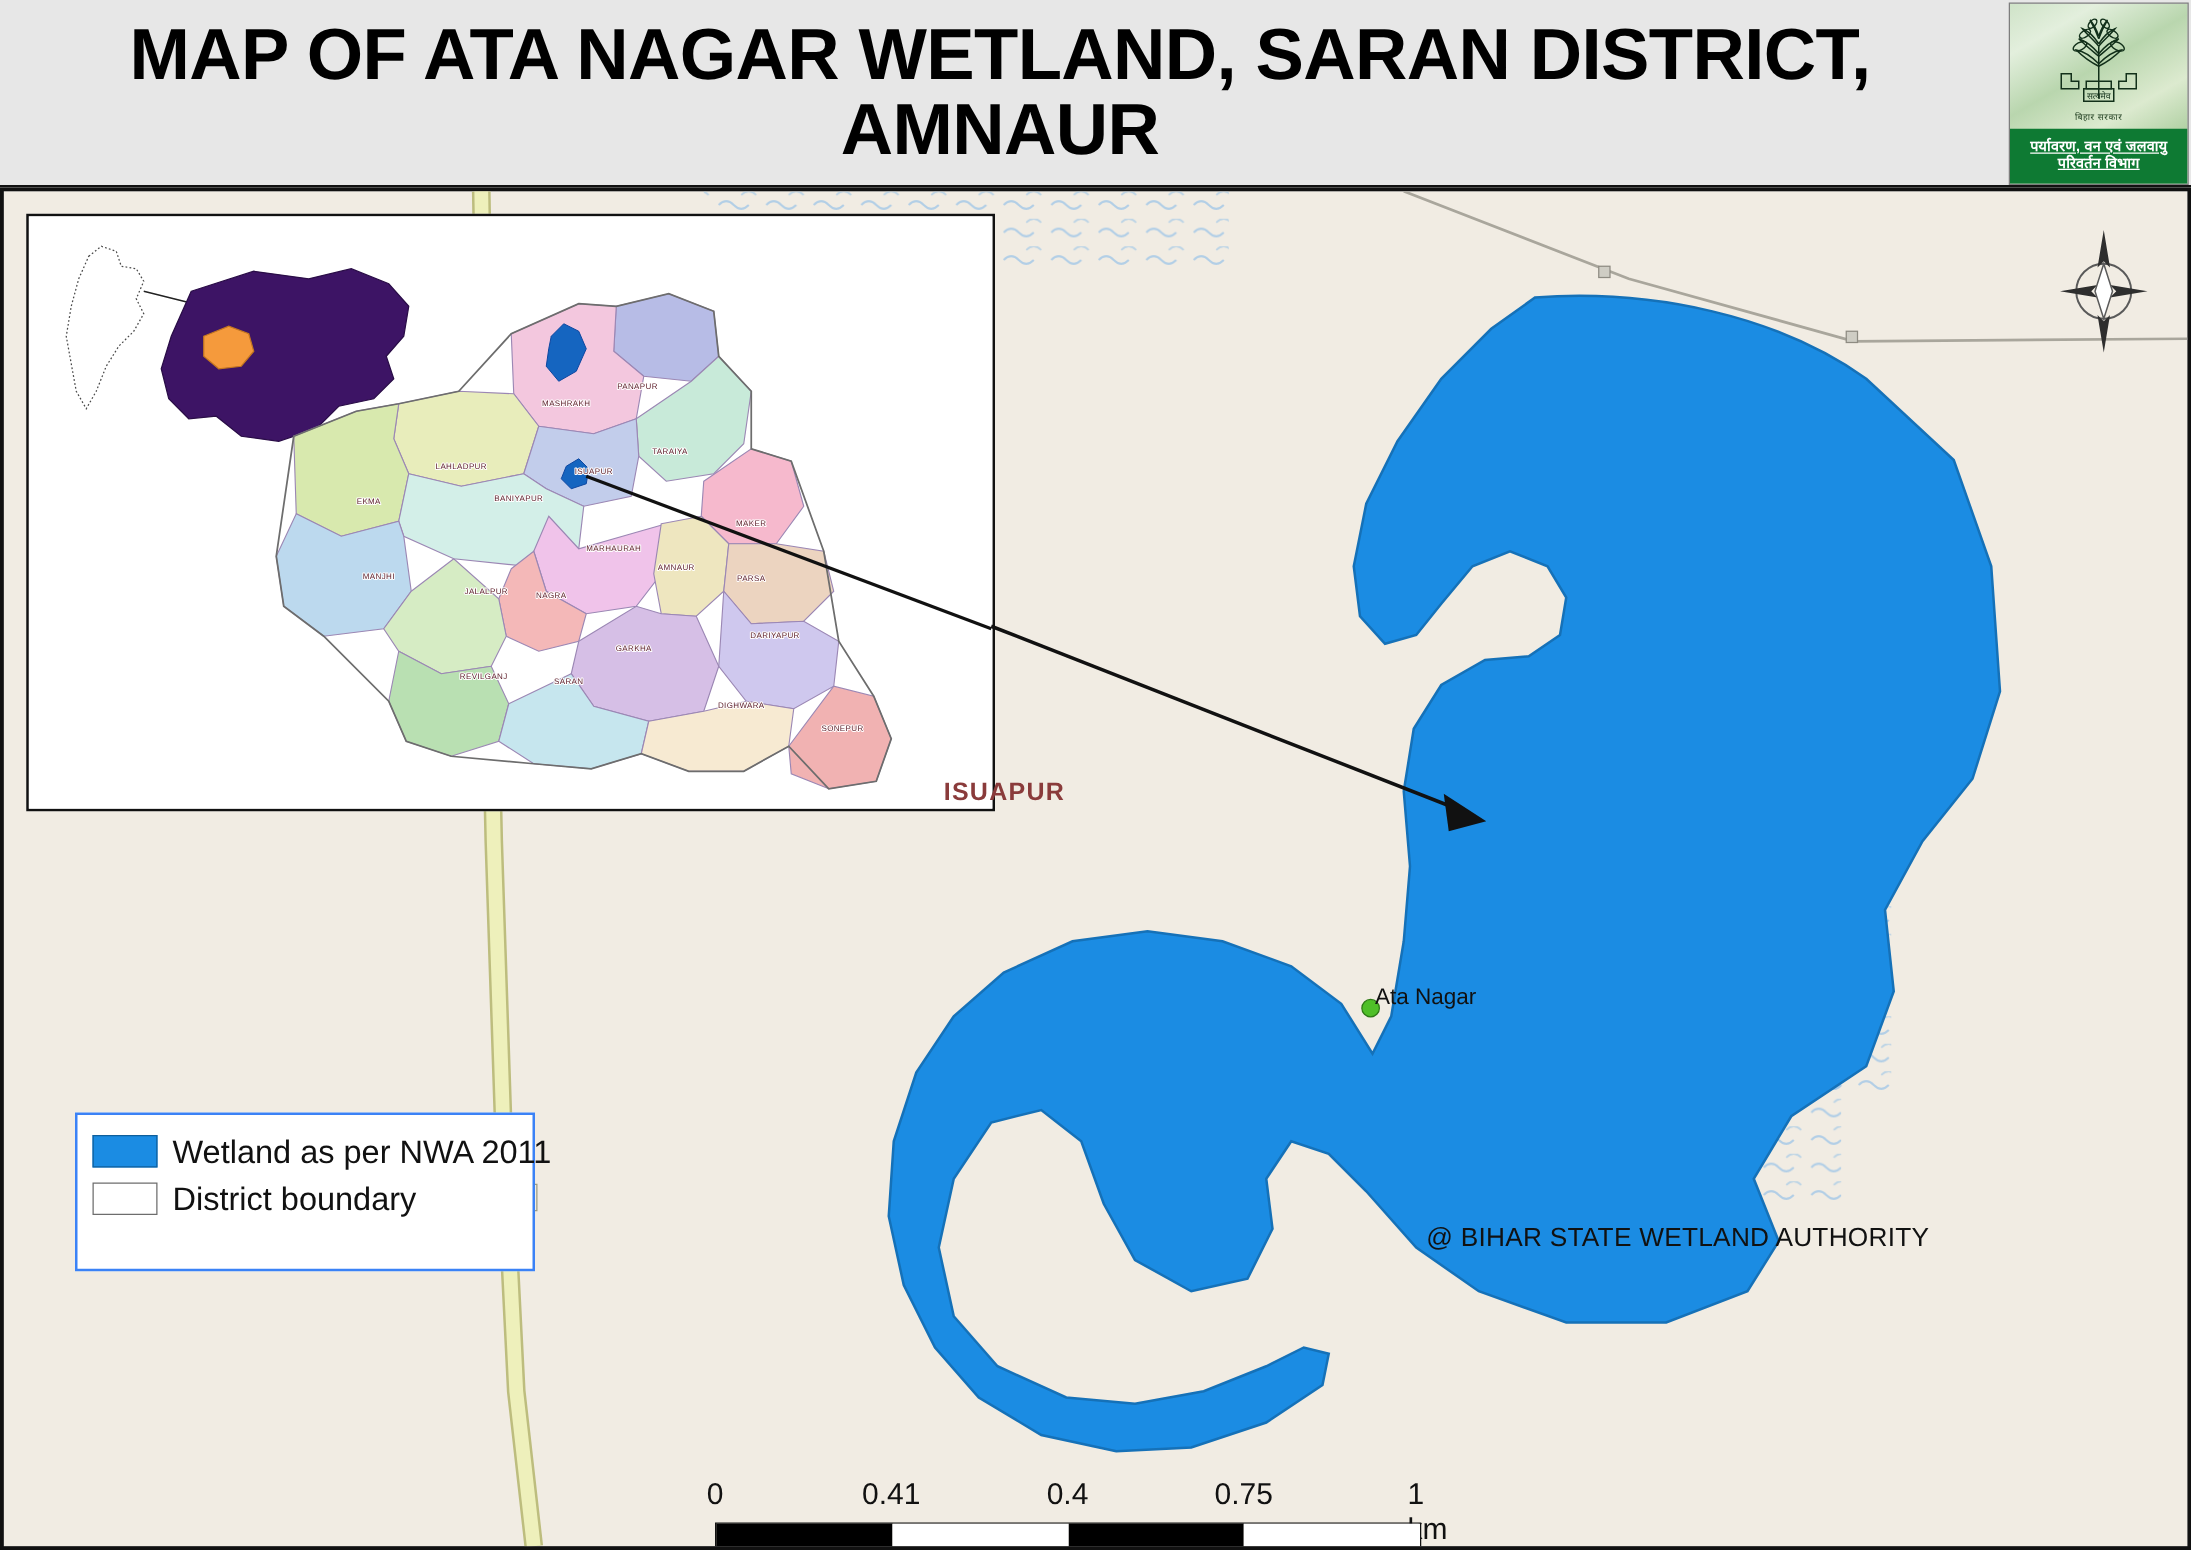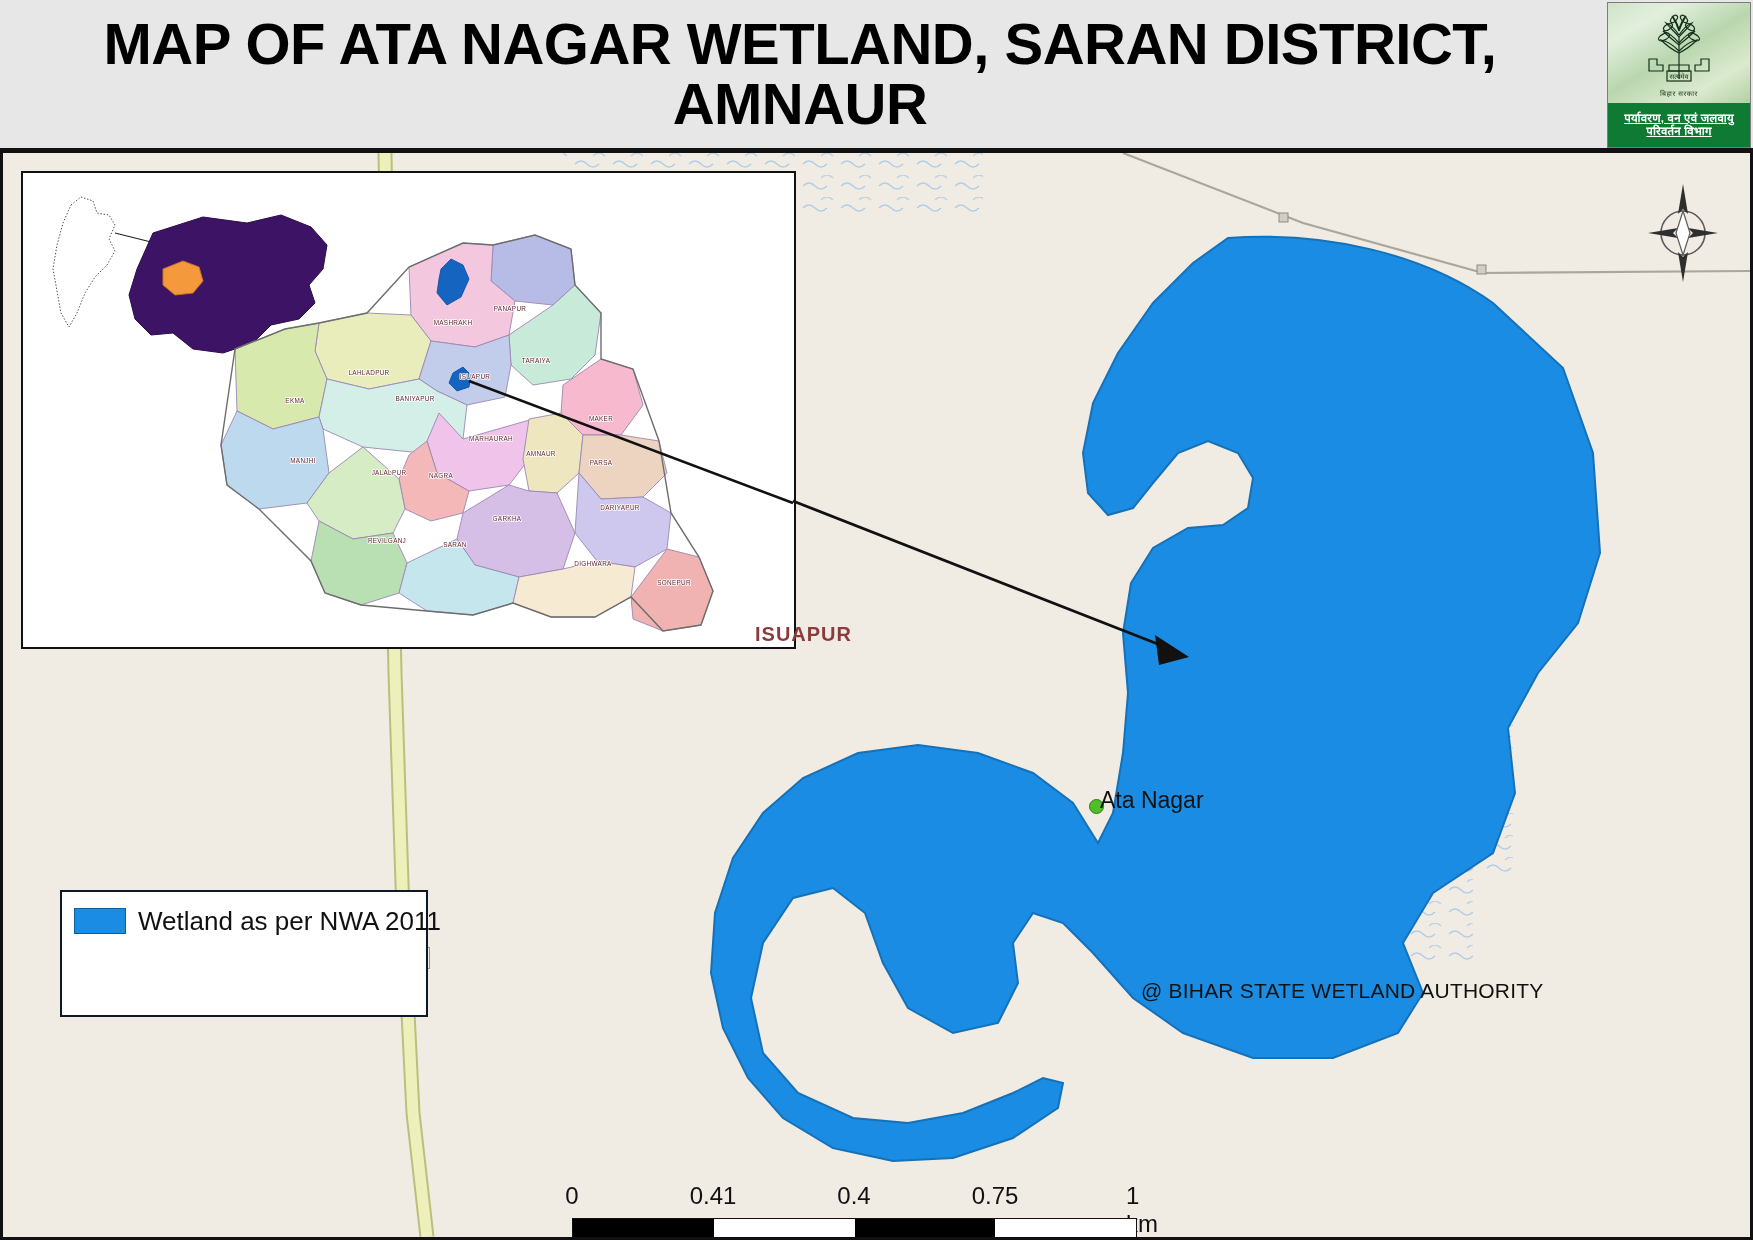--- a/index.html
+++ b/index.html
@@ -24,34 +24,34 @@
   #map{position:absolute;left:0;top:150px;width:1753px;height:1090px;background:#a3a3a3;border:3px solid #111;box-sizing:border-box;overflow:hidden;}
   #mapsvg{position:absolute;left:0;top:0;}
 
   
   #inset{position:absolute;left:18px;top:18px;width:775px;height:478px;background:#fff;border:2px solid #111;box-sizing:border-box;overflow:hidden;}
   #insetsvg{position:absolute;left:0;top:0;}
   .blk{font-size:6.4px;fill:#5c1c28;font-family:"Liberation Sans",sans-serif;letter-spacing:.3px;
        paint-order:stroke;stroke:#ffffff;stroke-width:1.6px;stroke-linejoin:round;}
 
   
-  #legend{position:absolute;left:57px;top:737px;width:368px;height:127px;background:#fff;border:2px solid #0f172a;box-sizing:border-box;
+  #legend{position:absolute;left:57px;top:737px;width:368px;height:127px;background:#fff;border:2px solid #3b82f6;box-sizing:border-box;
           padding:10px 0 0 12px;text-align:center;}
   .lgrow{display:flex;align-items:center;height:38px;}
   .swatch{width:52px;height:26px;box-sizing:border-box;flex:none;}
   .sw-wetland{background:#1b8ce3;border:1px solid #0f5f9c;}
   .sw-block{background:#fff;border:1.6px solid #d05070;}
   .sw-district{background:#fff;border:1.6px solid #6d6d6d;}
   .lglabel{margin-left:12px;font-size:26px;color:#111;font-family:"Liberation Sans",sans-serif;white-space:nowrap;}
 
   
   #isuapur{position:absolute;left:752px;top:470px;font-size:20px;font-weight:bold;color:#8a3b3b;letter-spacing:1px;}
   #atanagar-dot{position:absolute;left:1086px;top:646px;width:13px;height:13px;border-radius:50%;
                 background:#4fbf28;border:1.5px solid #2e7a16;}
-  #atanagar-label{position:absolute;left:1097px;top:634px;font-size:23px;color:#111;}
+  #atanagar-label{position:absolute;left:1097px;top:634px;font-size:18px;color:#111;}
   #mdr{position:absolute;left:377px;top:794px;background:#f3efe2;border:1px solid #9a9a84;padding:1px 5px;
        font-size:16px;color:#333;letter-spacing:.5px;}
   #attrib{position:absolute;left:1138px;top:826px;font-size:21px;color:#111;letter-spacing:.2px;}
   #disclaimer{position:absolute;left:22px;top:1083px;font-size:18px;color:#111;}
 
   
   #scale{position:absolute;left:569px;top:1029px;width:570px;height:60px;}
   #scale .ticks{position:relative;height:30px;}
   #scale .ticks span{position:absolute;top:0;font-size:24px;color:#111;transform:translateX(-50%);}
   #scale .bar{position:absolute;left:0;top:36px;width:565px;height:20px;border:1.5px solid #111;box-sizing:border-box;display:flex;}
@@ -255,20 +255,24 @@
     <div id="atanagar-label">Ata Nagar</div>
     <div id="mdr">MDR</div>
     <div id="attrib">@ BIHAR STATE WETLAND AUTHORITY</div>
     <div id="disclaimer">Map for reference purposes only; not to be scaled</div>
 
     <div id="legend">
       <div class="lgrow">
         <span class="swatch sw-wetland"></span>
         <span class="lglabel">Wetland as per NWA 2011</span>
       </div>
+      <div class="lgrow">
+        <span class="swatch sw-district"></span>
+        <span class="lglabel">District boundary</span>
+      </div>
     </div>
 
     <div id="scale">
       <div class="ticks">
         <span style="left:0px;">0</span>
         <span style="left:141px;">0.41</span>
         <span style="left:282px;">0.4</span>
         <span style="left:423px;">0.75</span>
         <span style="left:570px;">1 km</span>
       </div>

